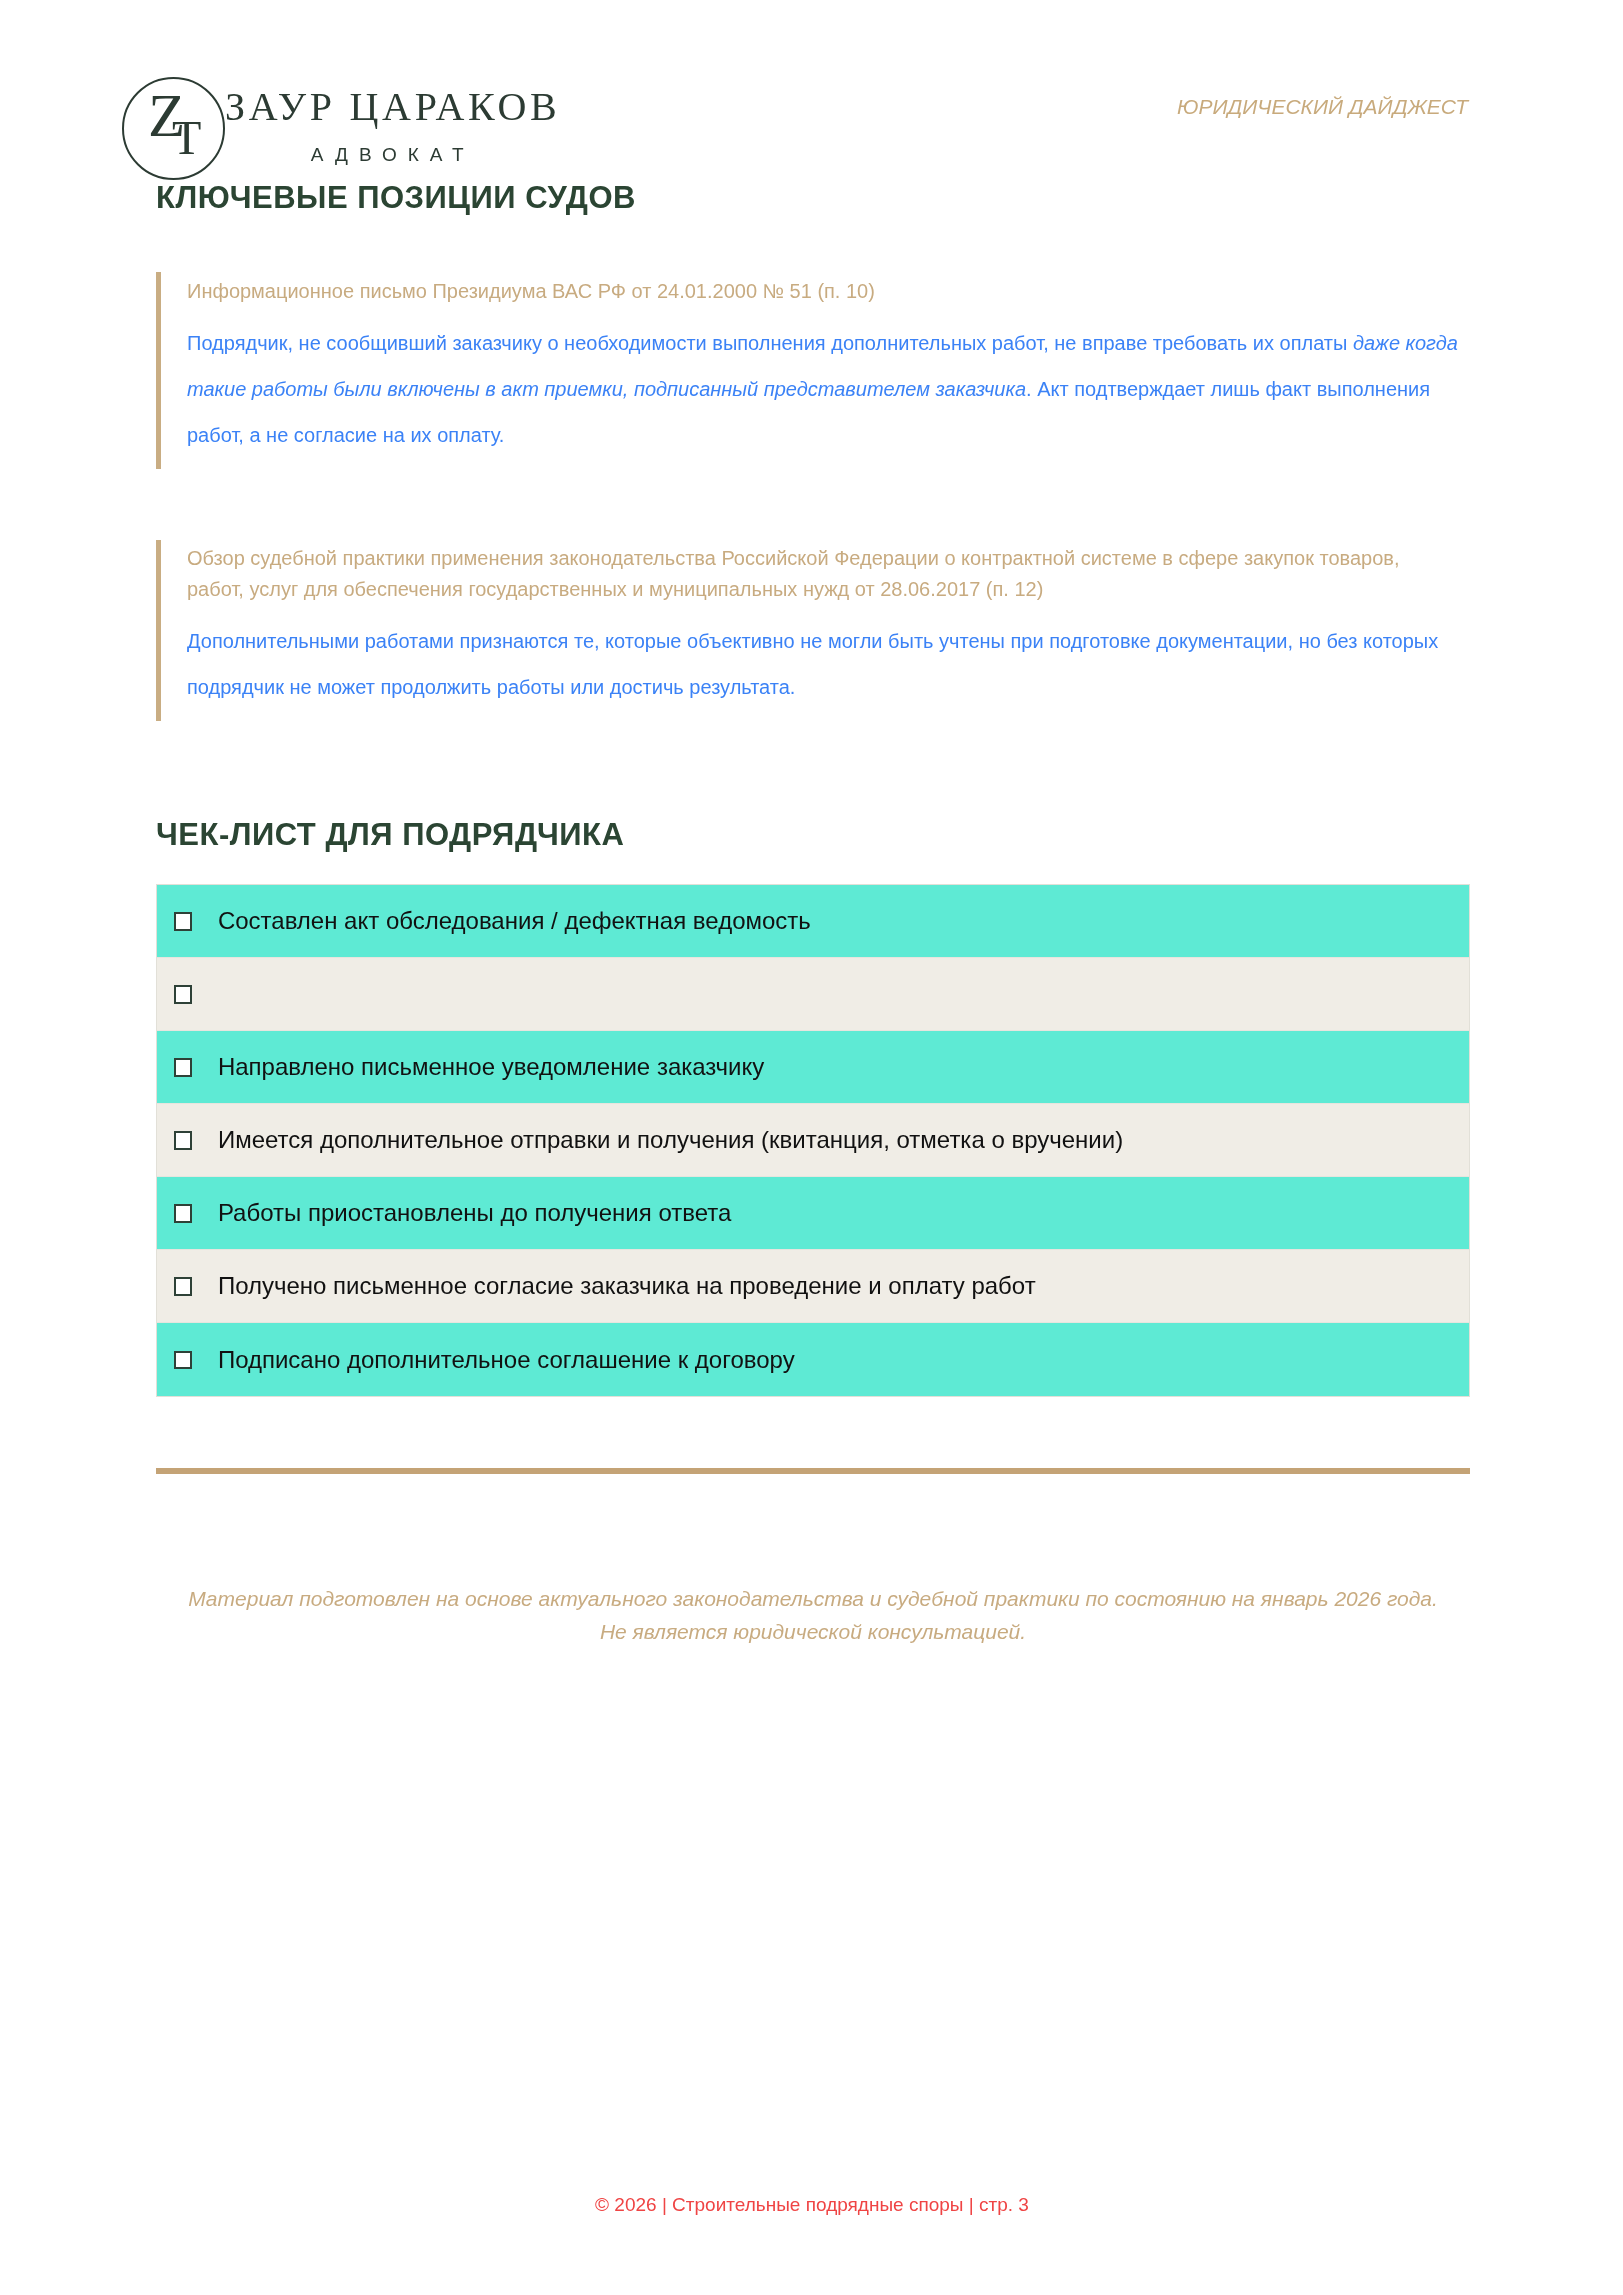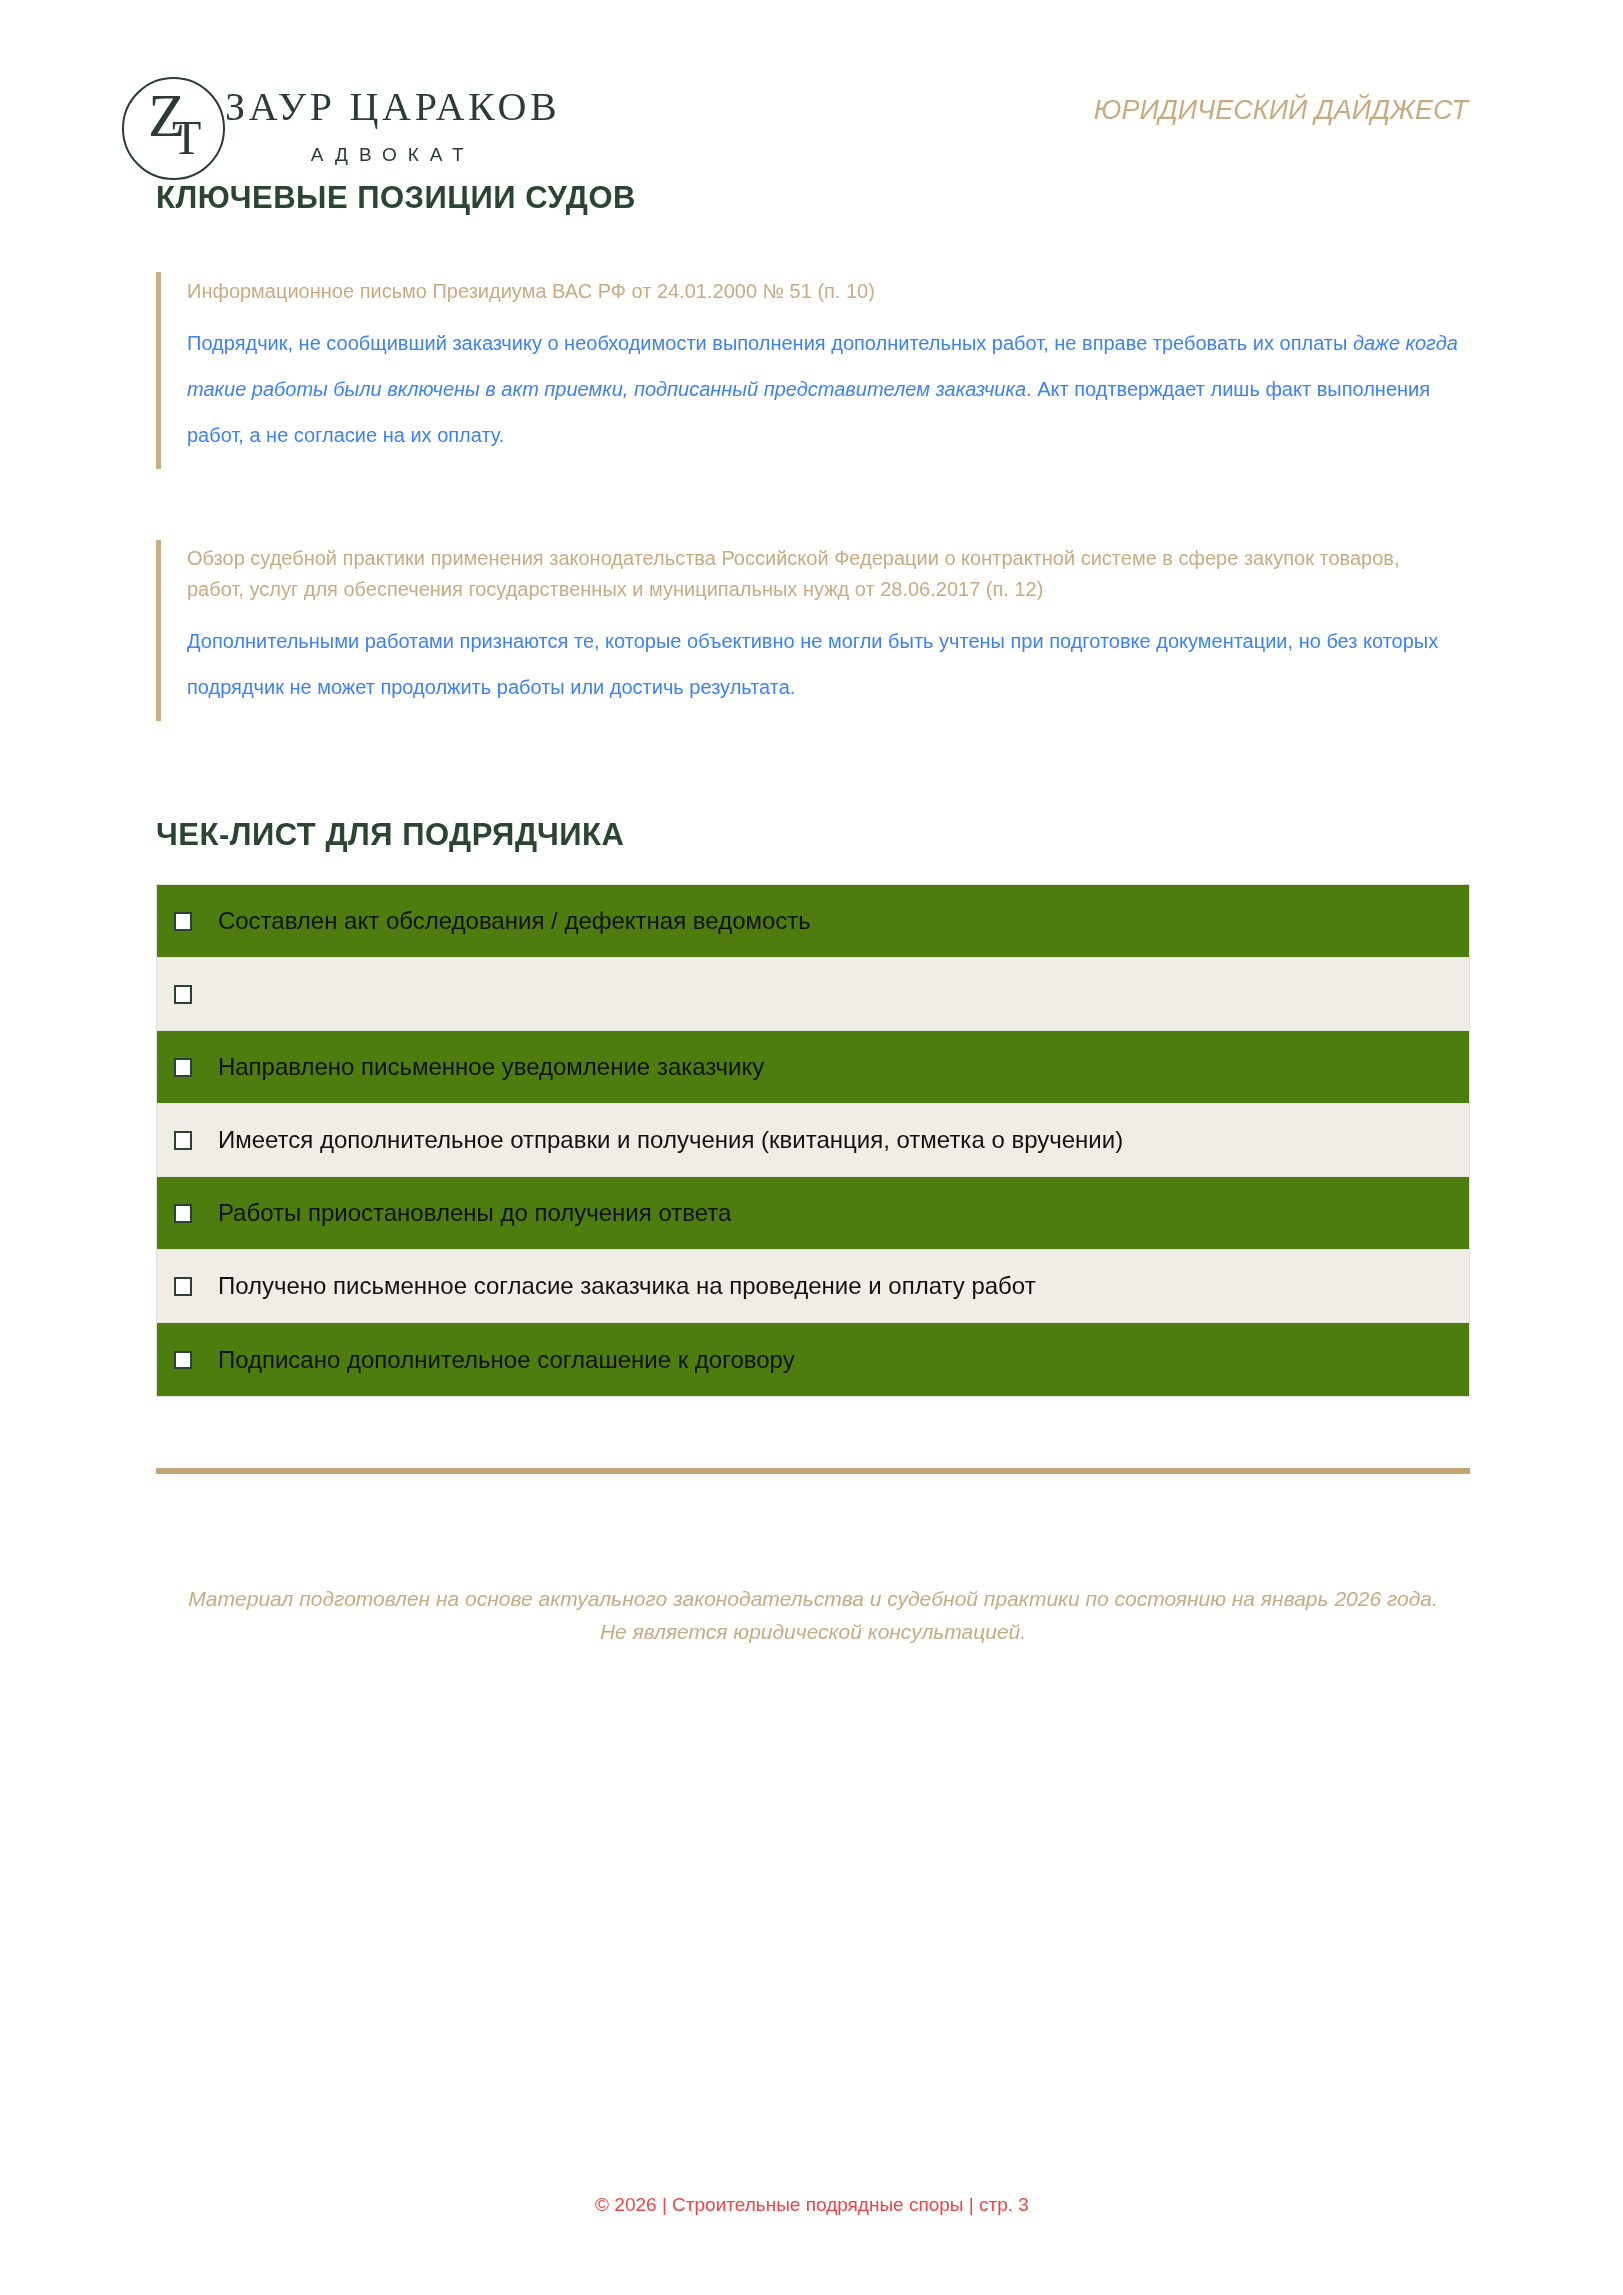--- a/index.html
+++ b/index.html
@@ -18,21 +18,21 @@
   }
   .logo-z { position:absolute; top:1.8px; left:24px; font-size:61px; font-weight:400; }
   .logo-t { position:absolute; top:31px; left:48px; font-size:48px; font-weight:400; }
   .brand { margin-top:27.5px; text-align:center; }
   .brand-name {
     font-family:"Liberation Serif", serif; font-size:40px; letter-spacing:3.7px;
     color:#2c3b33; white-space:nowrap;
   }
   .brand-sub { font-size:19px; letter-spacing:11px; color:#2c3b33; margin-top:14.7px; }
   .digest {
-    margin-left:auto; margin-top:40px; font-style:italic; font-size:27px;
+    margin-left:auto; margin-top:40px; font-style:italic; font-size:21px;
     color:#c8aa7c; white-space:nowrap;
   }
 
   
   .content { padding:0 154px 0 156px; }
   .section-title {
     font-size:31px; font-weight:bold; color:#2b4533; letter-spacing:0.5px;
   }
   .title-1 { }
   .title-2 { margin-top:96px; }
@@ -43,21 +43,21 @@
   .quote-source {
     color:#c8ab80; font-size:20px; line-height:31px; margin-bottom:13px; max-width:1221px;
   }
   .quote-body { font-size:20px; line-height:46px; color:#3b82f6; max-width:1276px; }
   .quote-body .it { font-style:italic; }
 
   
   .checklist { margin-top:31px; border:0.9px solid #e2e0d8; }
   .check-row {
     display:flex; align-items:center; height:73px; padding:0 18.4px 0 16.5px;
-    background:#4d7c0f; border-bottom:0.9px solid #e7e5de;
+    background:#5eead4; border-bottom:0.9px solid #e7e5de;
   }
   .check-row:last-child { border-bottom:none; }
   .check-row:nth-child(even) { background:#f0ede6; }
   .checkbox {
     width:18.4px; height:18.4px; border:2.8px solid #2e4137; background:#ffffff;
     margin-right:26px; flex:none;
   }
   .check-label { font-size:24px; color:#111111; }
 
   

